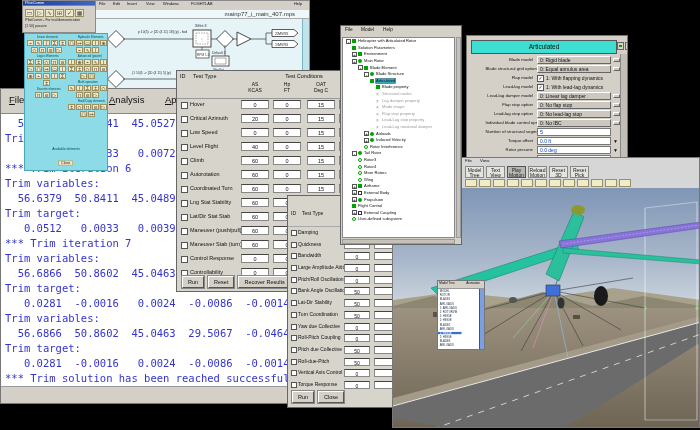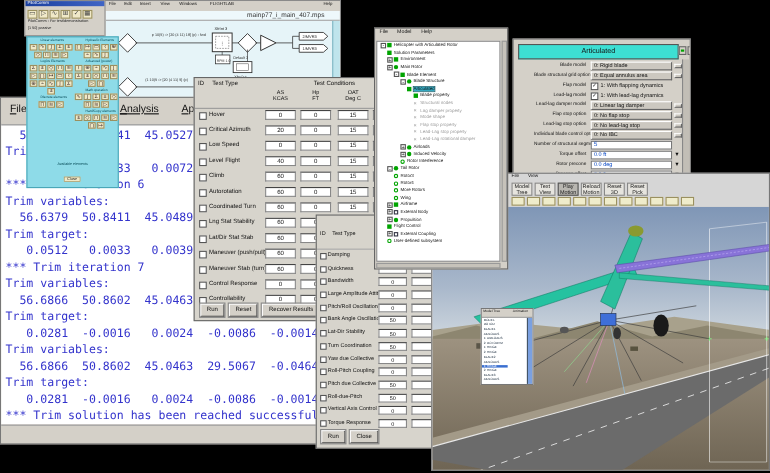--- a/index.html
+++ b/index.html
@@ -201,21 +201,21 @@
         <rect x="100" y="55" width="12" height="10" fill="none" stroke="#555" stroke-width="0.5" stroke-dasharray="1.5,1"></rect>
         <line x1="115" y1="60" x2="200" y2="60" stroke="#333" stroke-width="0.7"></line>
       </svg>
       <div class="dg-vscroll"></div>
     </div>
   </div>
 
   <div class="win" id="console-window">
     <div class="con-menubar">
         <span class="con-menu" style="left: 8px;"><u>F</u>ile</span>
-        <span class="con-menu" style="left: 108px; text-decoration: underline;"><u>A</u>nalysis</span>
+        <span class="con-menu" style="left: 108px;"><u>A</u>nalysis</span>
         <span class="con-menu" style="left: 164px;"><u>A</u>pplications</span>
       </div>
     <div class="con-output">
         <div class="cline">  56.6223  50.8341  45.0527  29.5060  -0.0465   0.0506</div>
         <div class="cline">Trim target:</div>
         <div class="cline">   0.0512   0.0033   0.0072  -0.0086  -0.0014   0.0024</div>
         <div class="cline">*** Trim iteration 6</div>
         <div class="cline">Trim variables:</div>
         <div class="cline">  56.6379  50.8411  45.0489  29.5062  -0.0465   0.0506</div>
         <div class="cline">Trim target:</div>

